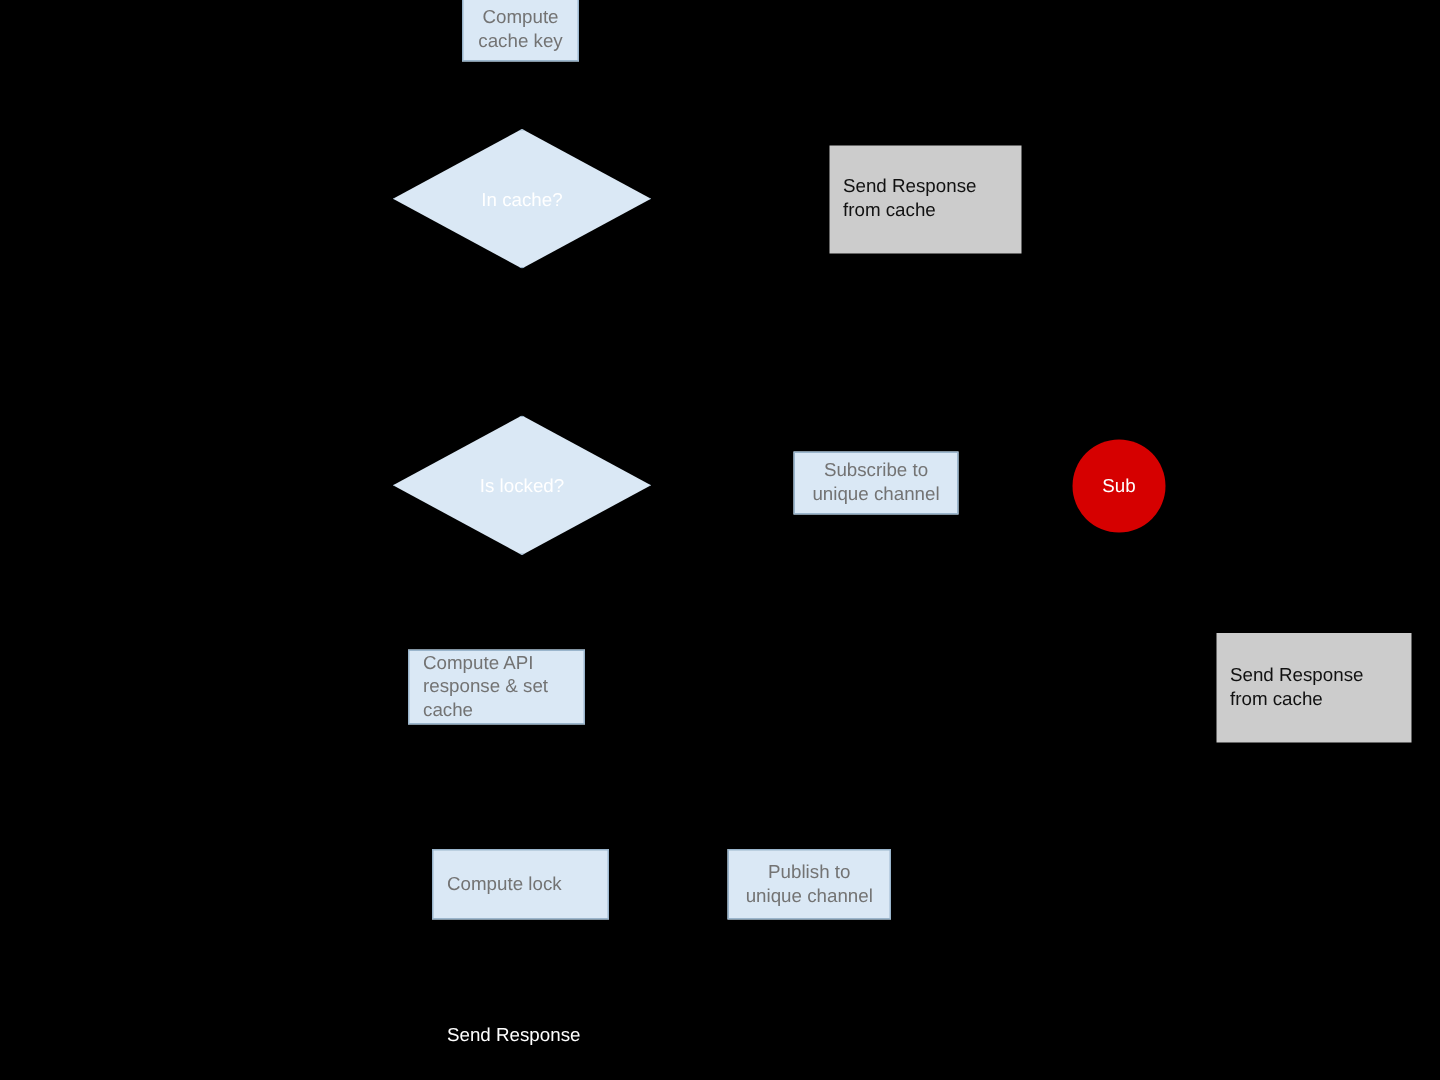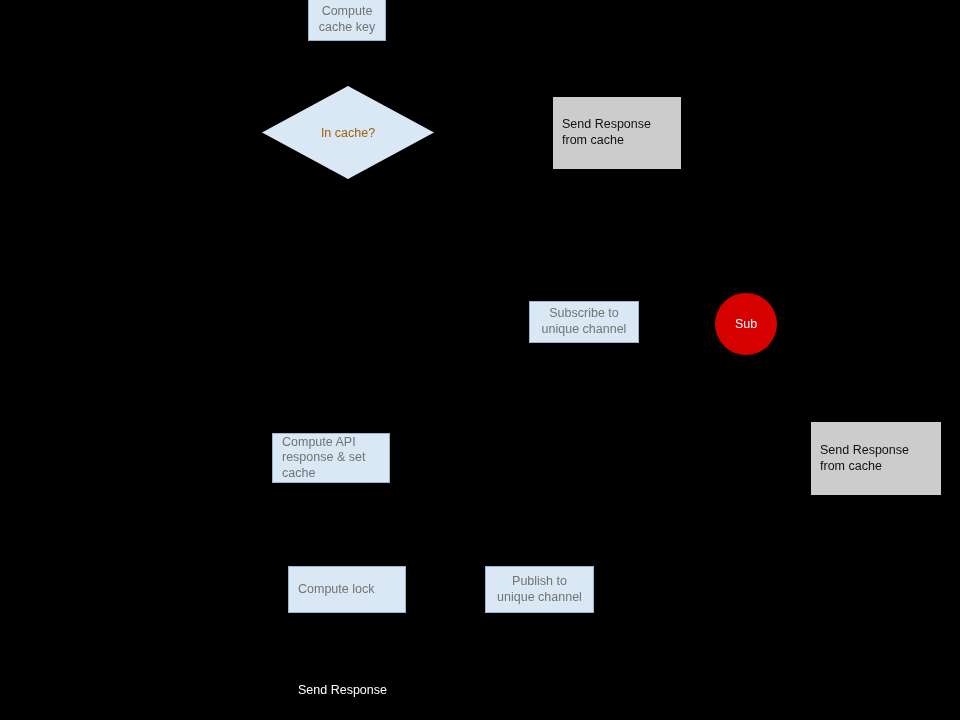--- a/index.html
+++ b/index.html
@@ -61,21 +61,21 @@
     background: #dae8f5;
     border: 1px solid #9ab5cc;
     clip-path: polygon(50% 0%, 100% 50%, 50% 100%, 0% 50%);
   }
   .diamond-text {
     position: absolute;
     inset: 0;
     display: flex;
     align-items: center;
     justify-content: center;
-    color: #a16207;
+    color: #ffffff;
     font-size: 12.5px;
     text-align: center;
   }
   
   .ellipse-red {
     position: absolute;
     background: #d60000;
     border-radius: 50%;
     display: flex;
     align-items: center;
@@ -100,20 +100,24 @@
 cache key</span>
     </div>
     <div class="diamond-wrap" style="left: 262px; top: 86px; width: 172px; height: 93px;">
       <div class="diamond-shape"></div>
       <div class="diamond-text">In cache?</div>
     </div>
     <div class="node box-gray pad-left" style="left: 553px; top: 97px; width: 128px; height: 72px;">
       <span class="label">Send Response
 from cache</span>
     </div>
+    <div class="diamond-wrap" style="left: 262px; top: 277px; width: 172px; height: 93px;">
+      <div class="diamond-shape"></div>
+      <div class="diamond-text">Is locked?</div>
+    </div>
     <div class="node box-blue pad-center" style="left: 529px; top: 301px; width: 110px; height: 42px;">
       <span class="label">Subscribe to
 unique channel</span>
     </div>
     <div class="ellipse-red" style="left: 715px; top: 293px; width: 62px; height: 62px; background: rgb(214, 0, 0);">
       <span>Sub</span>
     </div>
     <div class="node box-blue pad-left" style="left: 272px; top: 433px; width: 118px; height: 50px;">
       <span class="label">Compute API
 response &amp; set

